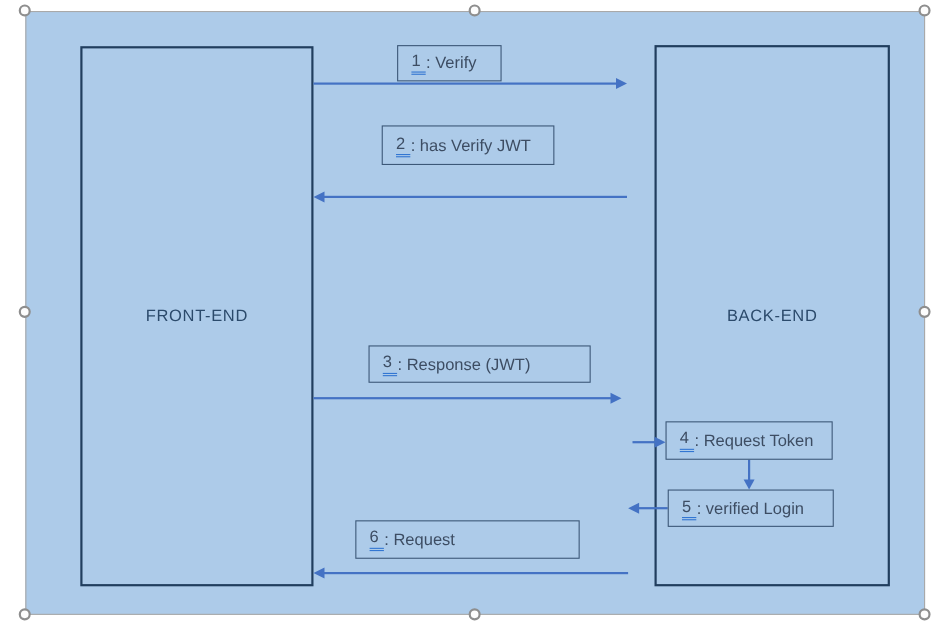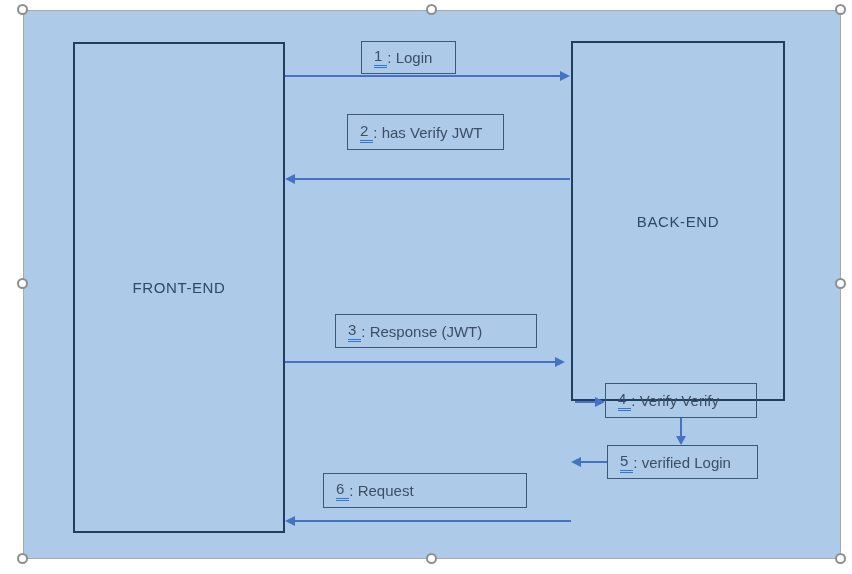--- a/index.html
+++ b/index.html
@@ -16,21 +16,21 @@
             background:#fdfdfd; border:2px solid #8e8e8e; z-index:20; }
   .h-tl{left:17px;top:4px} .h-tc{left:426px;top:4px} .h-tr{left:835px;top:4px}
   .h-ml{left:17px;top:278px} .h-mr{left:835px;top:278px}
   .h-bl{left:17px;top:553px} .h-bc{left:426px;top:553px} .h-br{left:835px;top:553px}
 
   
   .actor { position:absolute; border:2px solid #213e5e; display:flex;
            align-items:center; justify-content:center; color:#2b4a6b;
            font-size:15px; letter-spacing:.6px; z-index:3; }
   #actor-front { left:73px;  top:42px; width:212px; height:491px; }
-  #actor-back  { left:571px; top:41px; width:214px; height:360px; }
+  #actor-back  { left:595px; top:41px; width:214px; height:492px; }
 
   
   .msg { position:absolute; border:1px solid #3c5878; display:flex;
          align-items:center; padding-left:12px; font-size:15px; color:#3d4d63;
          z-index:5; white-space:pre; }
   .msg .num { border-bottom:3px double #3276d2; padding:0 5px 1px 0; }
   #m1 { left:361px; top:41px;  width:95px;  height:33px; }
   #m2 { left:347px; top:114px; width:157px; height:36px; }
   #m3 { left:335px; top:314px; width:202px; height:34px; }
   #m4 { left:605px; top:383px; width:152px; height:35px; }
@@ -83,30 +83,30 @@
   <div class="handle h-br"></div>
 
   <div class="actor" id="actor-front">
     <span>FRONT-END</span>
   </div>
   <div class="actor" id="actor-back">
     <span>BACK-END</span>
   </div>
 
   <div class="msg" id="m1">
-    <span class="num">1</span><span>: Login</span>
+    <span class="num">1</span><span>: Verify</span>
   </div>
   <div class="msg" id="m2">
     <span class="num">2</span><span>: has Verify JWT</span>
   </div>
   <div class="msg" id="m3">
     <span class="num">3</span><span>: Response (JWT)</span>
   </div>
   <div class="msg" id="m4">
-    <span class="num">4</span><span>: Verify Verify</span>
+    <span class="num">4</span><span>: Request Token</span>
   </div>
   <div class="msg" id="m5">
     <span class="num">5</span><span>: verified Login</span>
   </div>
   <div class="msg" id="m6">
     <span class="num">6</span><span>: Request</span>
   </div>
 
   <div class="arr" id="a1">
     <div class="line"></div>

